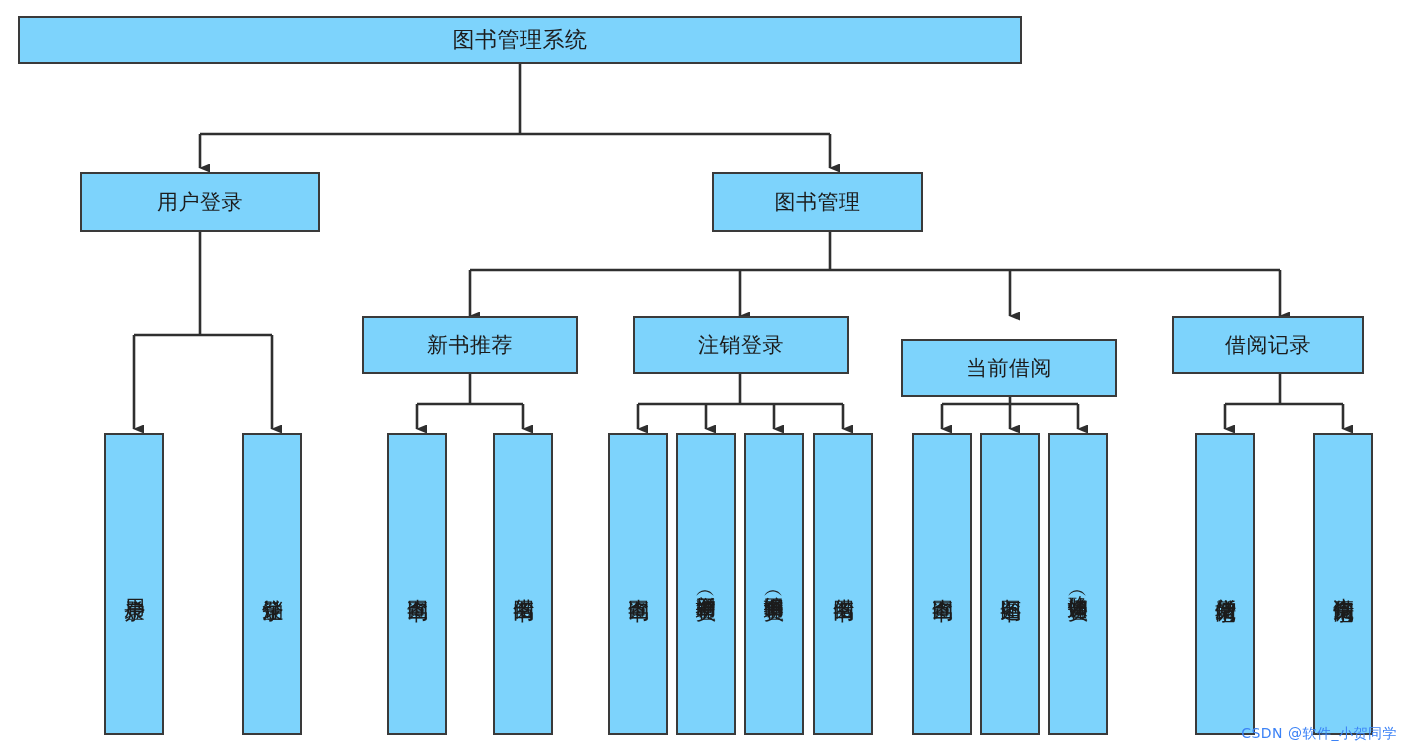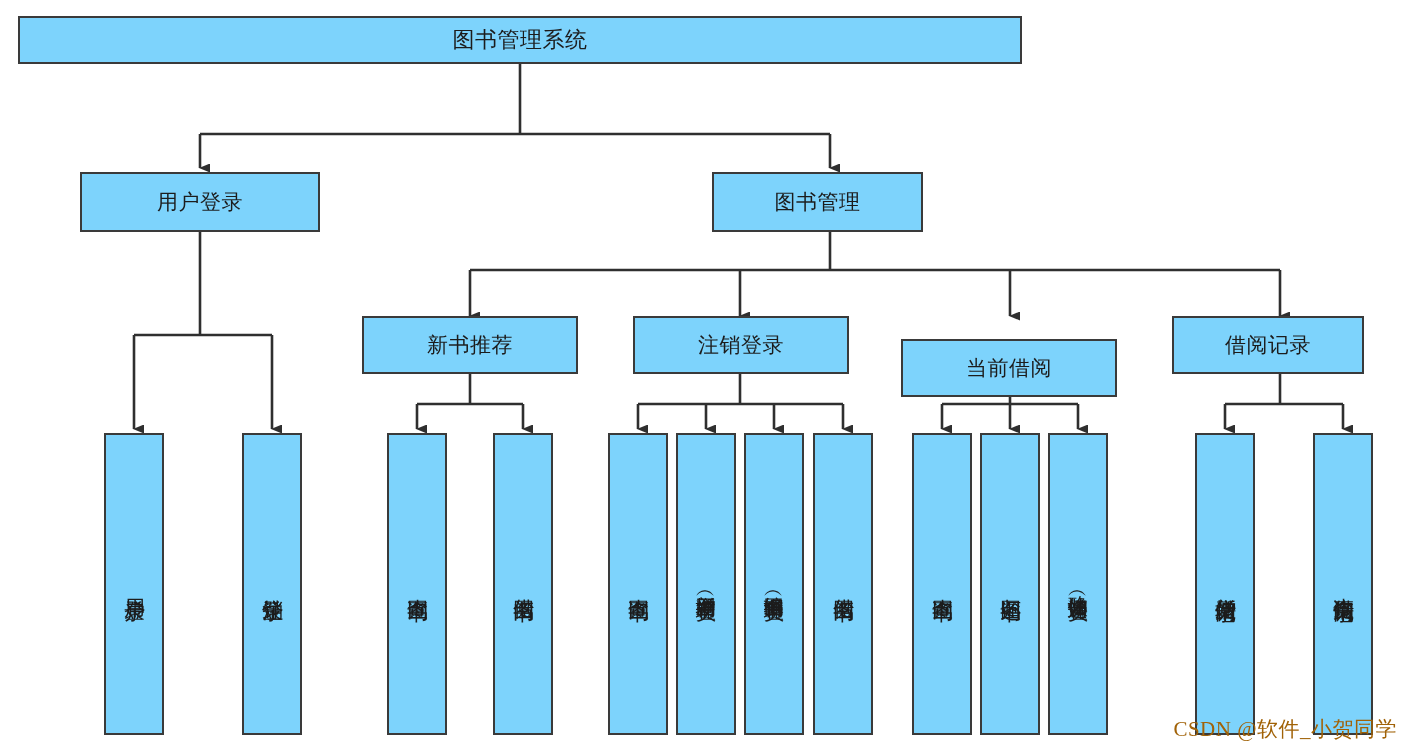--- a/index.html
+++ b/index.html
@@ -62,27 +62,26 @@
     max-height: 272px;
   }
   .node.vert.tall .node-label {
     max-height: 292px;
     font-size: 20px;
   }
   #watermark {
     position: absolute;
     right: 8px;
     bottom: 4px;
-    font-size: 21px;
-    color: #a16207;
+    font-size: 14px;
+    color: #3b82f6;
     letter-spacing: 0.5px;
     z-index: 5;
     white-space: nowrap;
     pointer-events: none;
-    font-family: Liberation Serif, serif;
   }
 </style>
 </head>
 <body>
 
 <div id="diagram-root">
 
   <svg id="edges-layer" viewBox="0 0 1405 747" width="1405" height="747" aria-hidden="true">
     <defs>
       <marker id="arrowhead" markerWidth="9" markerHeight="11" refX="4.5" refY="10" orient="auto" markerUnits="userSpaceOnUse">

